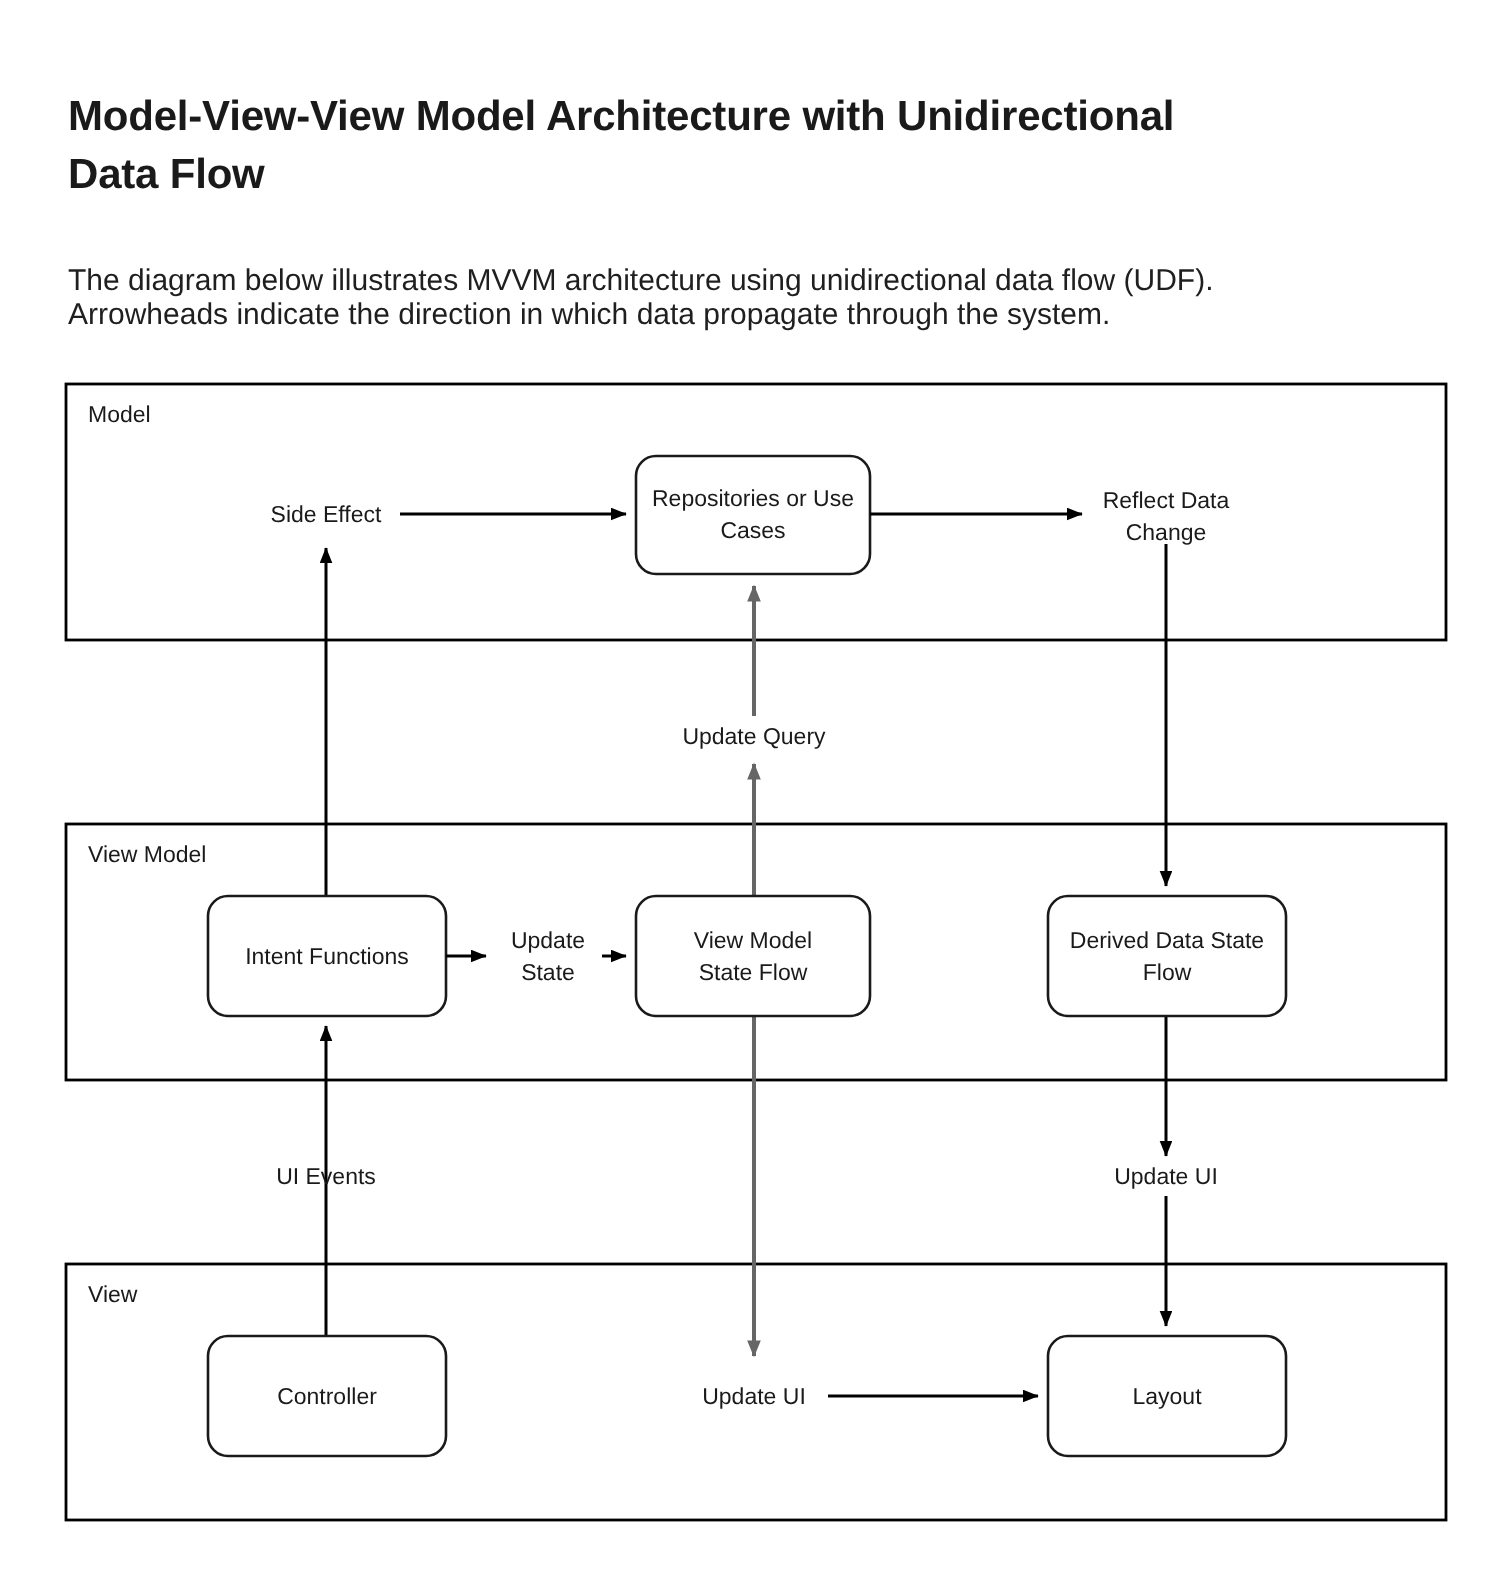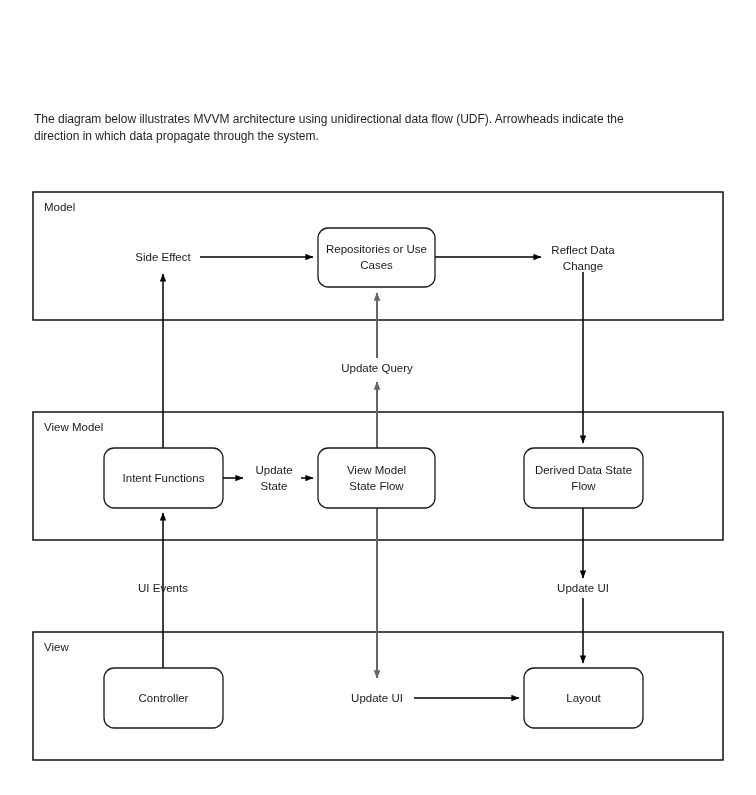--- a/index.html
+++ b/index.html
@@ -28,23 +28,23 @@
     width: 560px;
     font-size: 21px;
     font-weight: bold;
     line-height: 29px;
     letter-spacing: -0.1px;
     color: #1a1a1a;
   }
   .page-desc {
     position: absolute;
     left: 34px;
-    top: 111px;
+    top: 132px;
     width: 600px;
-    font-size: 12px;
+    font-size: 15px;
     line-height: 17px;
     color: #1f1f1f;
   }
   .diagram-wrap {
     position: absolute;
     left: 0;
     top: 0;
     width: 756px;
     height: 698px;
   }
@@ -87,20 +87,21 @@
     stroke: #666666;
     stroke-width: 2.0;
     fill: none;
   }
 </style>
 </head>
 <body>
 
 <div id="page">
 
+  <div class="page-title">Model-View-View Model Architecture with Unidirectional Data Flow</div>
   <div class="page-desc">The diagram below illustrates MVVM architecture using unidirectional data flow (UDF). Arrowheads indicate the direction in which data propagate through the system.</div>
 
   <div class="diagram-wrap">
     <svg class="diagram" width="756" height="795" viewBox="0 0 756 795" xmlns="http://www.w3.org/2000/svg">
       <defs>
         <marker id="arrowBlack" markerWidth="9" markerHeight="9" refX="7.6" refY="3.2" orient="auto" markerUnits="userSpaceOnUse">
           <path d="M0,0 L8,3.2 L0,6.4 z" fill="#000000"></path>
         </marker>
         <marker id="arrowGray" markerWidth="10" markerHeight="10" refX="7.8" refY="3.4" orient="auto" markerUnits="userSpaceOnUse">
           <path d="M0,0 L8.4,3.4 L0,6.8 z" fill="#666666"></path>

